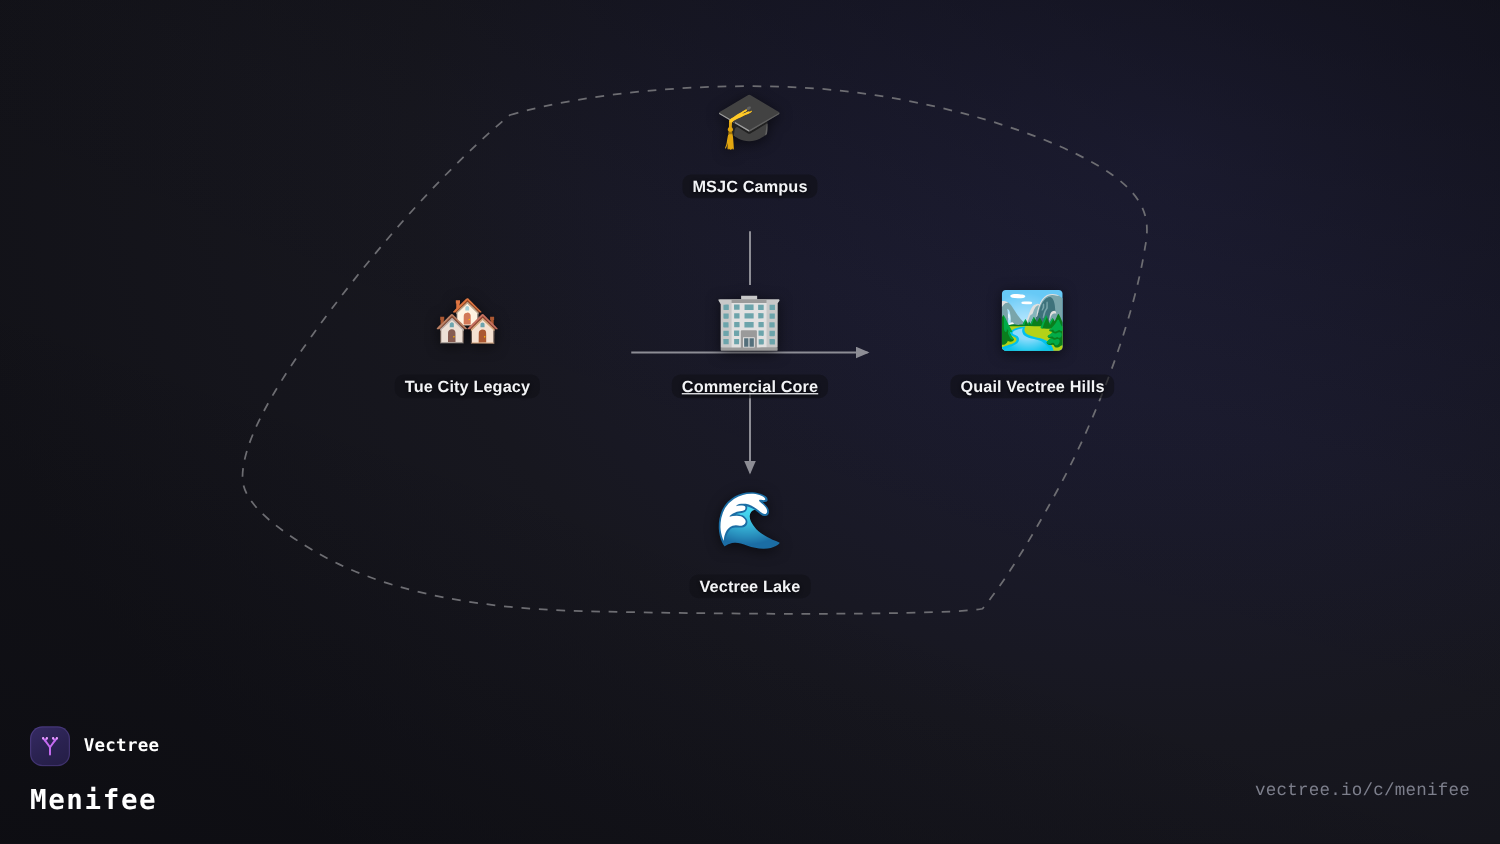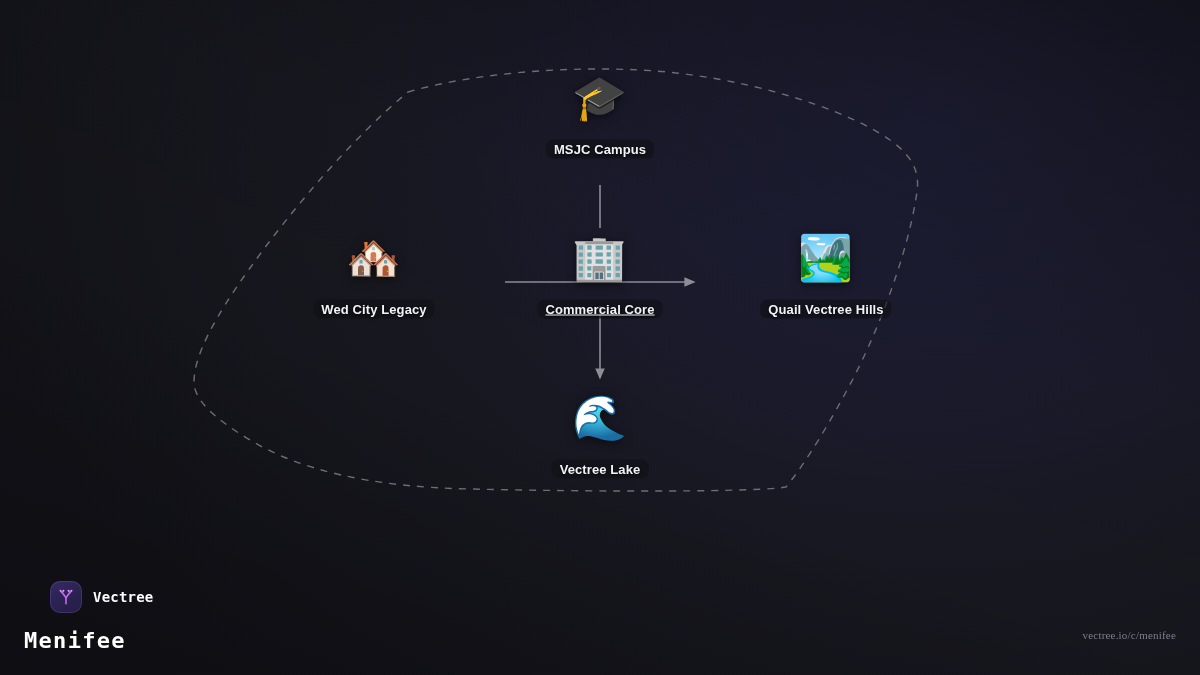--- a/index.html
+++ b/index.html
@@ -99,21 +99,20 @@
     pointer-events: none;
   }
   .brand-row {
     position: absolute;
     left: 24px;
     bottom: 62px;
     display: flex;
     align-items: center;
     gap: 11px;
     pointer-events: auto;
-    margin-left: 26px;
   }
   .brand-logo {
     width: 32px;
     height: 32px;
     border-radius: 10px;
     background: linear-gradient(150deg, #352a63 0%, #2a2250 55%, #241d45 100%);
     box-shadow: inset 0 0 0 1px rgba(150,120,230,0.22);
     display: flex;
     align-items: center;
     justify-content: center;
@@ -133,22 +132,22 @@
     font-size: 22px;
     font-weight: bold;
     color: #ffffff;
     letter-spacing: 1.3px;
     pointer-events: auto;
   }
   .page-url {
     position: absolute;
     right: 24px;
     bottom: 34px;
-    font-family: Liberation Serif, serif;
-    font-size: 11px;
+    font-family: Liberation Mono, monospace;
+    font-size: 14px;
     color: #7d7f8c;
     letter-spacing: 0.2px;
     pointer-events: auto;
   }
 </style>
 </head>
 <body>
 
 <div class="stage">
 
@@ -169,21 +168,21 @@
         </g>
     </svg>
 
     <div id="nodes-container">
         <div class="node" style="left: 600px; top: 115px;">
           <span class="node-emoji">🎓</span>
           <span class="node-label" style="color: rgb(242, 243, 246);">MSJC Campus</span>
         </div>
         <div class="node" style="left: 374px; top: 275px;">
           <span class="node-emoji">🏘️</span>
-          <span class="node-label" style="color: rgb(242, 243, 246);">Wed City Legacy</span>
+          <span class="node-label" style="color: rgb(242, 243, 246);">Tue City Legacy</span>
         </div>
         <div class="node" style="left: 600px; top: 275px;">
           <span class="node-emoji">🏢</span>
           <span class="node-label" style="color: rgb(242, 243, 246); text-decoration: underline;">Commercial Core</span>
         </div>
         <div class="node" style="left: 826px; top: 275px;">
           <span class="node-emoji">🏞️</span>
           <span class="node-label" style="color: rgb(242, 243, 246);">Quail Vectree Hills</span>
         </div>
         <div class="node" style="left: 600px; top: 435px;">

